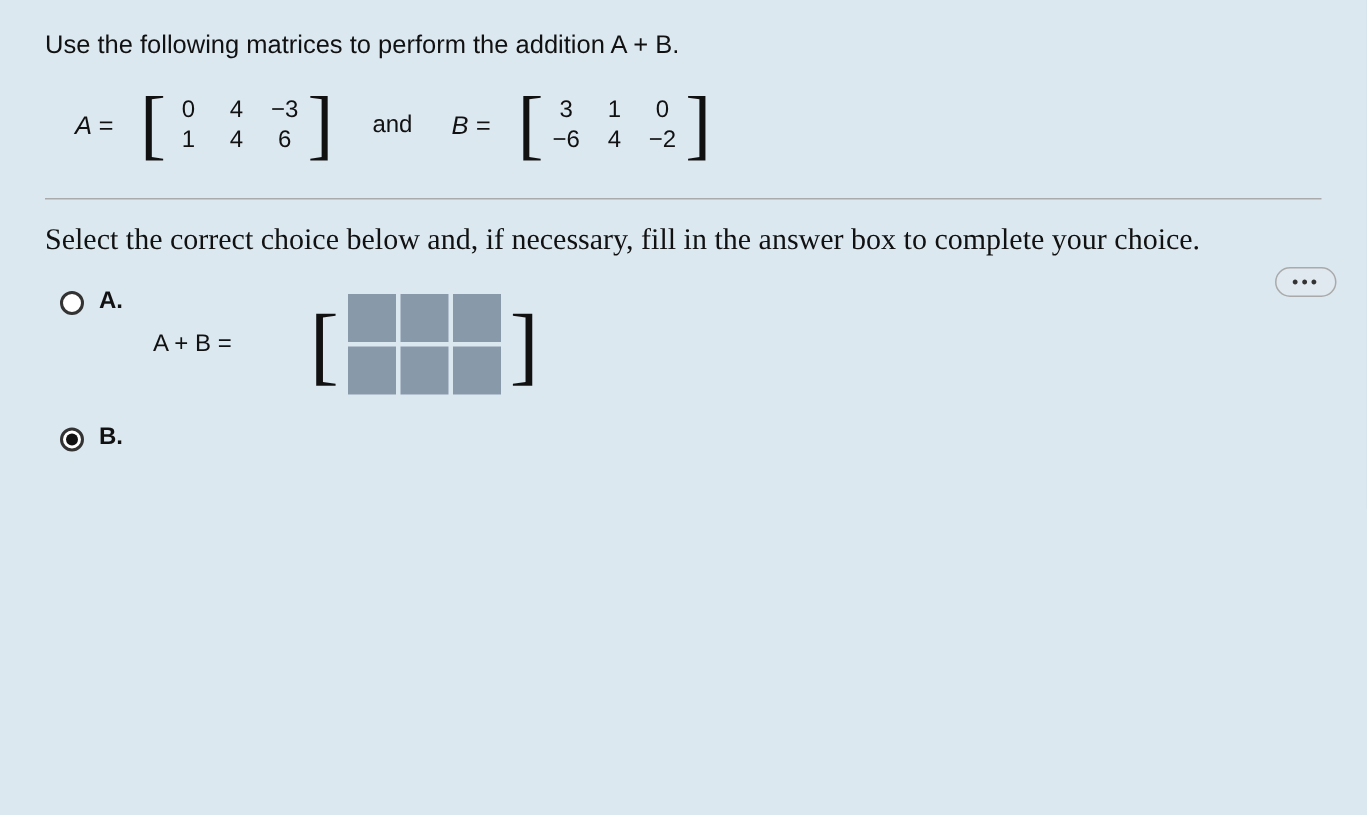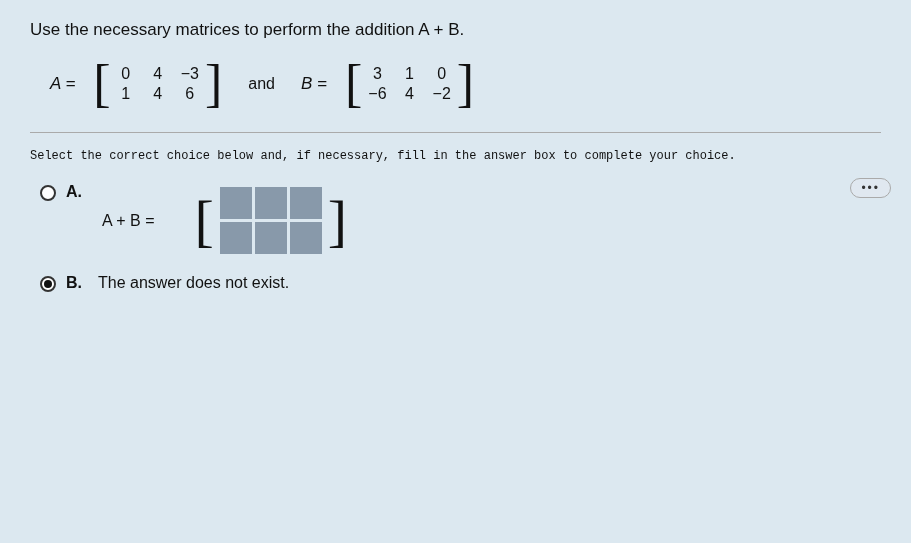--- a/index.html
+++ b/index.html
@@ -94,22 +94,22 @@
       border: 1px solid #aaa;
       border-radius: 12px;
       padding: 2px 10px;
       font-size: 12px;
       cursor: pointer;
       color: #333;
       letter-spacing: 2px;
     }
 
     .select-text {
-      font-size: 12px;
-      font-family: Liberation Mono, monospace;
+      font-size: 20px;
+      font-family: Liberation Serif, serif;
       margin-bottom: 20px;
     }
 
     .choices {
       display: flex;
       flex-direction: column;
       gap: 16px;
       margin-left: 10px;
     }
 
@@ -186,21 +186,21 @@
       font-size: 16px;
       font-family: Arial, sans-serif;
       margin-right: 4px;
     }
   </style>
 </head>
 <body>
 
 <div class="main-container">
 
-  <div class="question-text">Use the necessary matrices to perform the addition A + B.</div>
+  <div class="question-text">Use the following matrices to perform the addition A + B.</div>
 
   <div class="matrices-row">
 
     <span class="matrix-label">A =</span>
     <div class="matrix-bracket-container">
       <span class="bracket-left">[</span>
       <div class="matrix-grid">
         <span class="matrix-cell">0</span>
         <span class="matrix-cell">4</span>
         <span class="matrix-cell">−3</span>
@@ -235,21 +235,21 @@
 
   <div class="select-text">Select the correct choice below and, if necessary, fill in the answer box to complete your choice.</div>
 
   <div class="choices">
 
     <div class="choice-row">
       <div class="radio-circle">
       </div>
       <span class="choice-label">A.</span>
       <div style="display:flex; flex-direction:column; margin-left:10px;">
-        <div style="display:flex; align-items:center; gap:6px;">
+        <div style="display:flex; align-items:center; gap:18px;">
           <span class="a-plus-b">A + B =</span>
           <div class="answer-matrix">
             <span class="bracket-left" style="font-size:58px;">[</span>
             <div class="answer-grid">
               <input type="text" class="answer-cell" style="">
               <input type="text" class="answer-cell" style="">
               <input type="text" class="answer-cell" style="">
               <input type="text" class="answer-cell" style="">
               <input type="text" class="answer-cell" style="">
               <input type="text" class="answer-cell" style="">
@@ -258,18 +258,17 @@
           </div>
         </div>
       </div>
     </div>
 
     <div class="choice-b-row">
       <div class="radio-circle selected">
         <div class="radio-inner"></div>
       </div>
       <span class="choice-label">B.</span>
-      <span class="choice-b-text" style="margin-left:6px;">The answer does not exist.</span>
     </div>
 
   </div>
 
 </div>
 
 </body></html>

